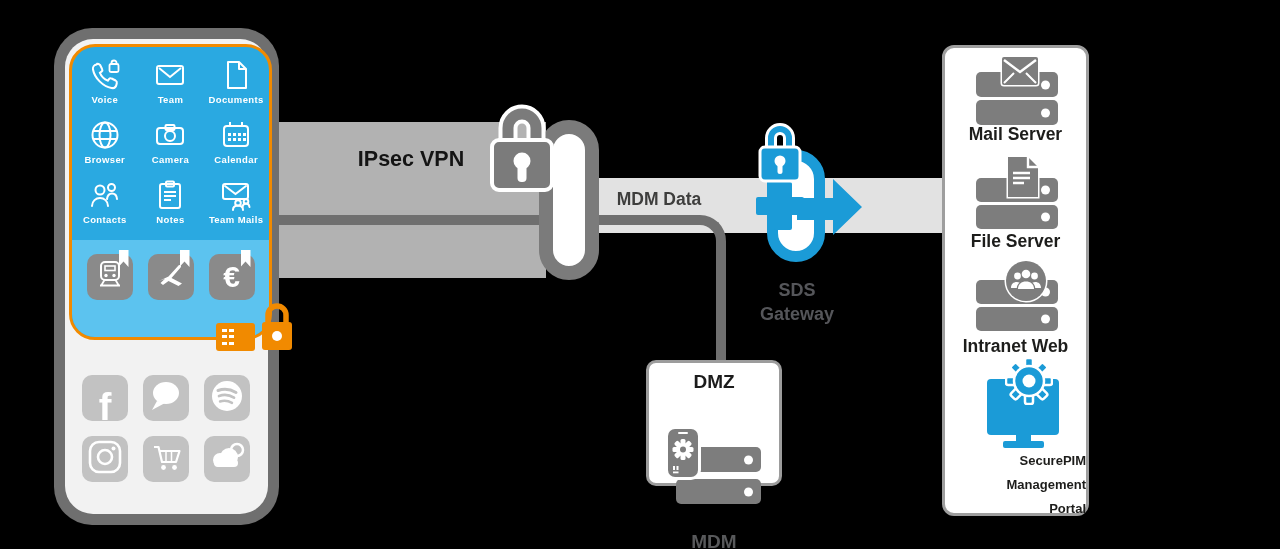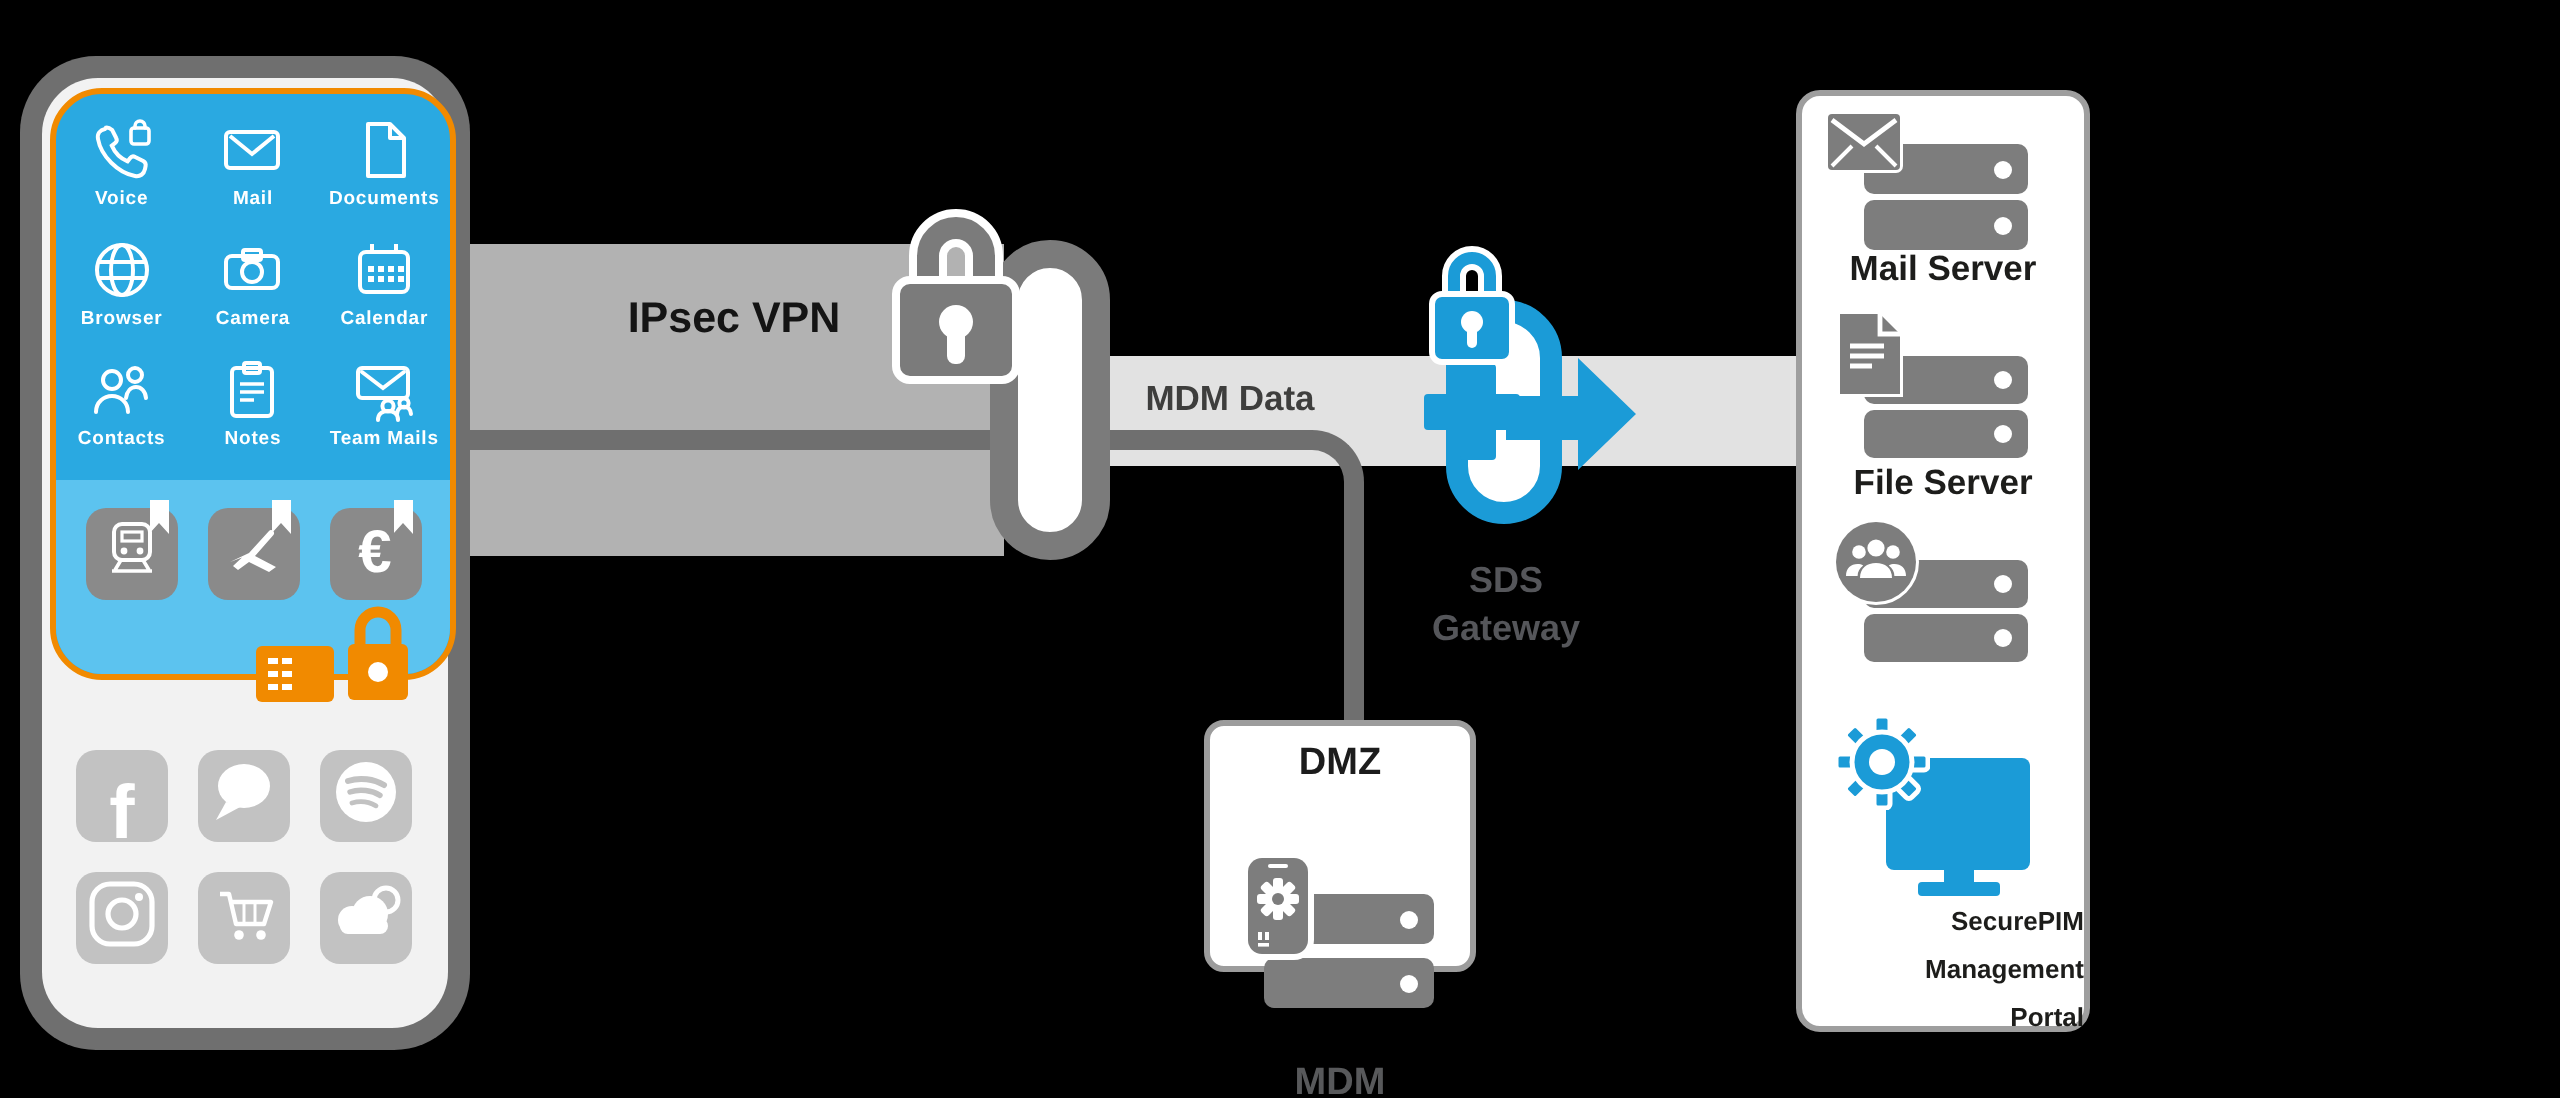--- a/index.html
+++ b/index.html
@@ -1,18 +1,18 @@
 <!DOCTYPE html>
 <html><head>
 <meta charset="utf-8">
 <style>
   html,body{margin:0;padding:0;background:#000;}
   #scene{position:relative;width:1280px;height:549px;background:#000;overflow:hidden;
          font-family:"Liberation Sans",sans-serif;}
-  .abs{position:absolute;}
+  .abs{position:absolute;margin-left:44px;}
 
   
   .band-ipsec{left:222px;top:122px;width:280px;height:156px;background:#b2b2b2;}
   .band-mdm{left:540px;top:178px;width:358px;height:55px;background:#e2e2e2;}
   .mdm-line{left:225px;top:215px;width:447px;height:150px;
             border-top:10px solid #6f6f6f;border-right:10px solid #6f6f6f;
             border-top-right-radius:26px;}
   .ipsec-label{left:242px;top:147px;width:250px;text-align:center;
                font-size:21.5px;font-weight:800;color:#141414;}
   .mdmdata-label{left:545px;top:189px;width:140px;text-align:center;
@@ -113,21 +113,21 @@
 
         <div class="app">
           <span>
             <svg width="34" height="36" viewBox="0 0 34 36">
                 <g fill="none" stroke="#fff" stroke-width="2">
               <rect x="4" y="9" width="26" height="18" rx="2"></rect>
                   <polyline points="6,11 17,20 28,11"></polyline>
                 </g>
               </svg>
           </span>
-          <span class="app-label">Mail</span>
+          <span class="app-label">Team</span>
         </div>
 
         <div class="app">
           <span>
             <svg width="34" height="36" viewBox="0 0 34 36">
                 <g fill="none" stroke="#fff" stroke-width="2" stroke-linejoin="round">
               <path d="M9,5 H20 L27,12 V31 H9 Z"></path>
                   <polyline points="20,5 20,12 27,12"></polyline>
                 </g>
               </svg>
@@ -430,20 +430,21 @@
         <g fill="#fff">
             <circle cx="23" cy="16" r="4.3"></circle>
             <circle cx="14.5" cy="18" r="3.4"></circle>
             <circle cx="31.5" cy="18" r="3.4"></circle>
           <path d="M15,31 c0,-5 3.5,-7.5 8,-7.5 s8,2.5 8,7.5 z"></path>
           <path d="M8,30 c0,-4 2.5,-6 5.8,-6 c1,0 2,.2 2.8,.7 c-1.8,1.4 -2.8,3.2 -2.8,5.3 z"></path>
           <path d="M38,30 c0,-4 -2.5,-6 -5.8,-6 c-1,0 -2,.2 -2.8,.7 c1.8,1.4 2.8,3.2 2.8,5.3 z"></path>
           </g>
         </svg>
     </div>
+    <div class="srv-label" style="top:288px;">Intranet Web</div>
 
     <div class="monitor"></div>
     <div class="monitor-neck"></div>
     <div class="monitor-base"></div>
     <div class="abs" style="left:16px;top:309px;">
       <svg width="48" height="48" viewBox="0 0 48 48">
         <g fill="#1b9bd7" stroke="#fff" stroke-width="2.5">
           <rect x="20" y="1" width="8" height="46" rx="2" transform="rotate(0 24 24)"></rect>
           <rect x="20" y="1" width="8" height="46" rx="2" transform="rotate(45 24 24)"></rect>
           <rect x="20" y="1" width="8" height="46" rx="2" transform="rotate(90 24 24)"></rect>

